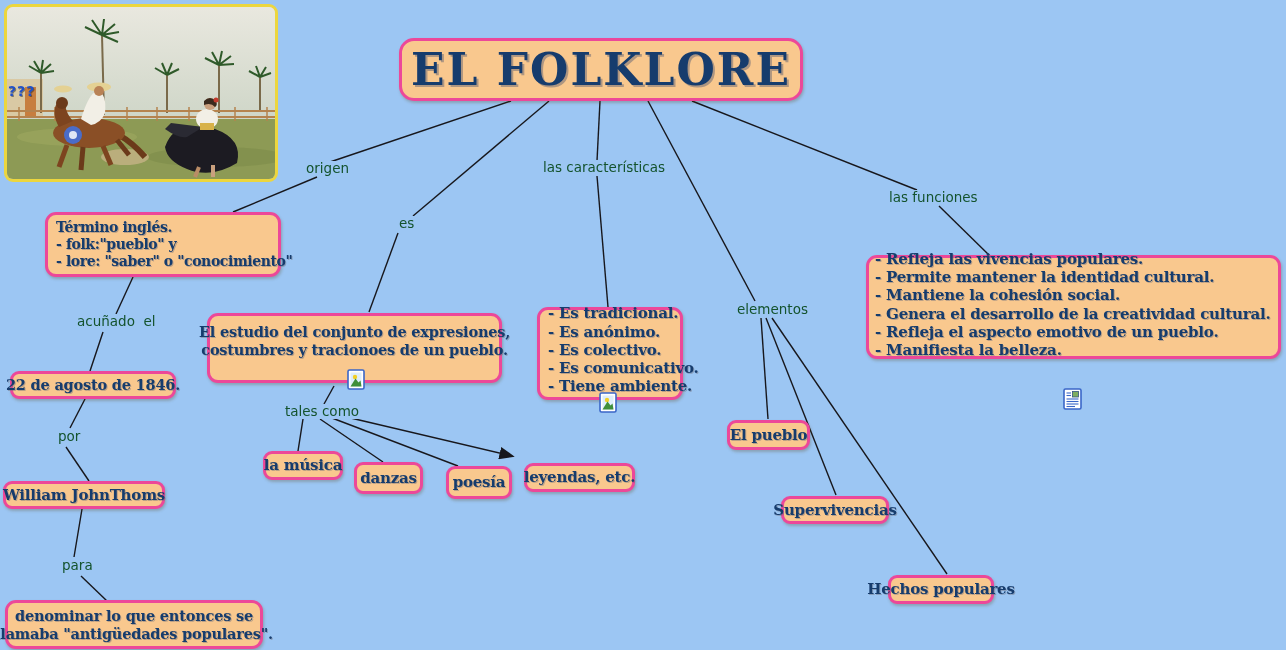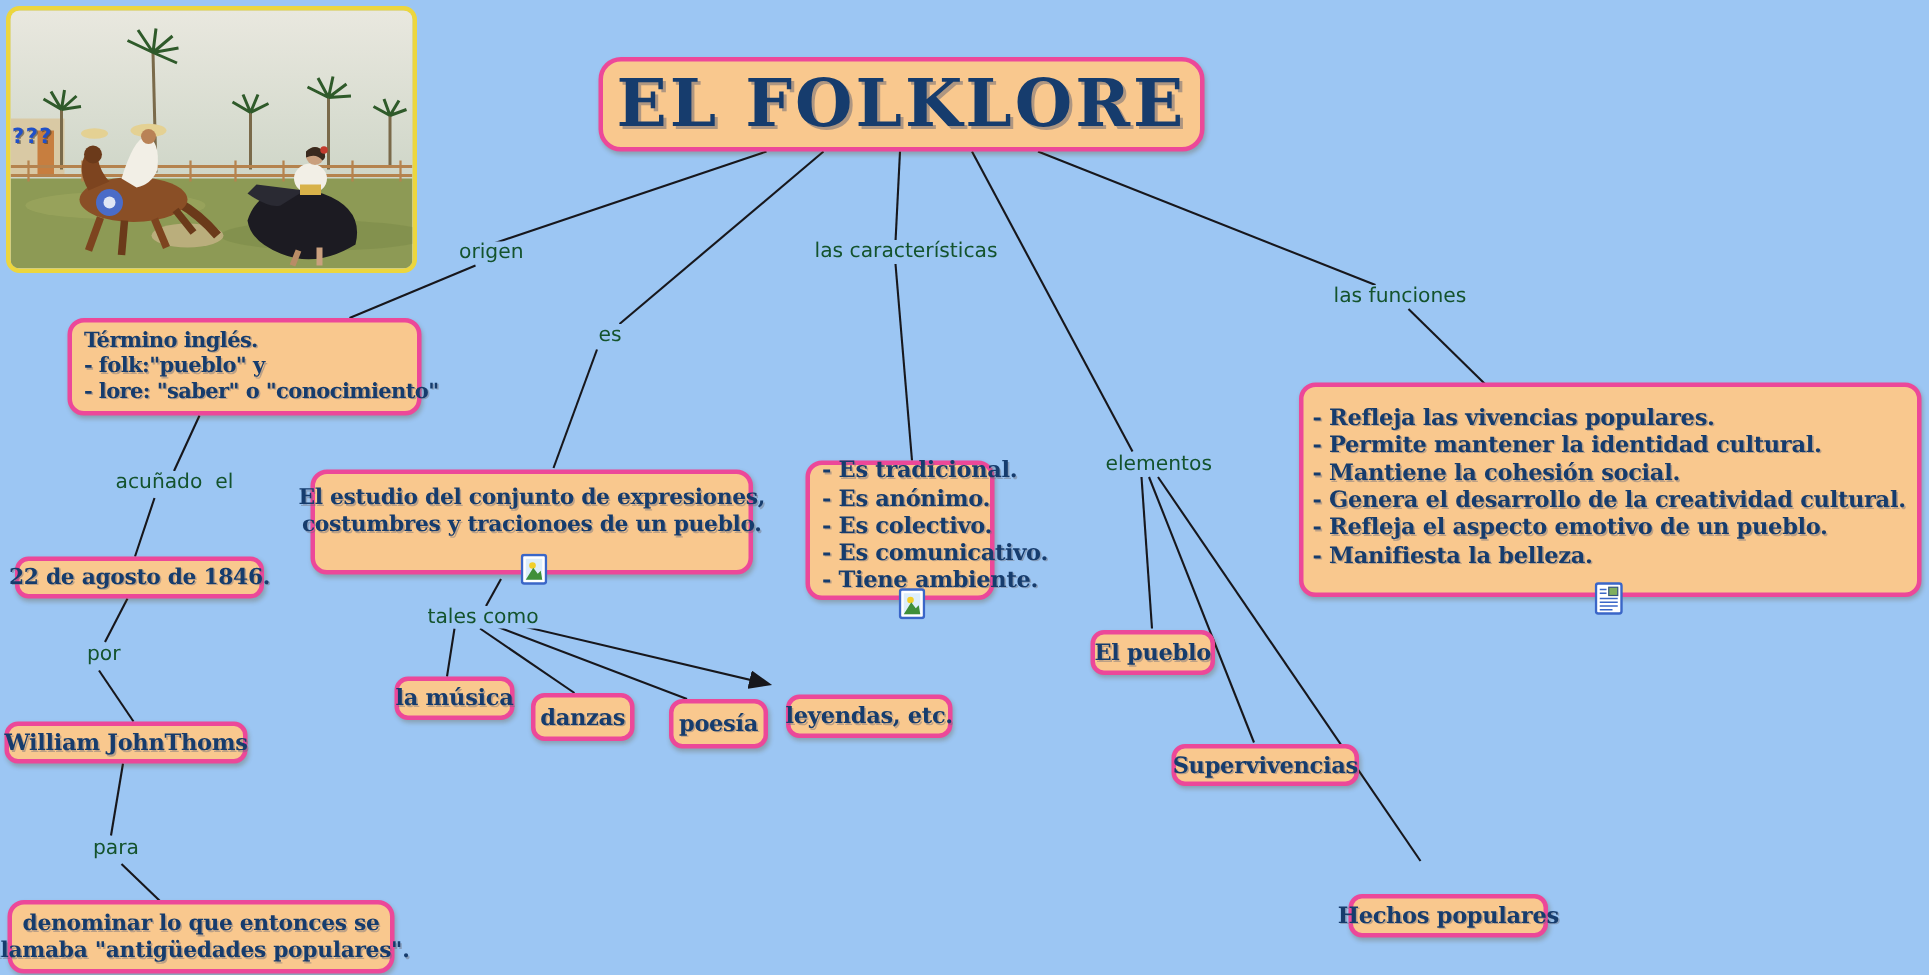--- a/index.html
+++ b/index.html
@@ -186,29 +186,29 @@
   <div class="node center" style="left:5px;top:600px;width:258px;height:49px;font-size:14.5px;">
     <div class="ln">denominar lo que entonces se</div>
     <div class="ln">llamaba "antigüedades populares".</div>
   </div>
 
   <div class="node center" style="left:207px;top:313px;width:295px;height:70px;padding-bottom:14px;font-size:14.5px;">
     <div class="ln">El estudio del conjunto de expresiones,</div>
     <div class="ln">costumbres y tracionoes de un pueblo.</div>
   </div>
 
-  <div class="node leftalign" style="left:537px;top:307px;width:126px;height:93px;padding:3px 8px 10px 8px;font-size:15px;">
+  <div class="node leftalign" style="left:537px;top:307px;width:146px;height:93px;padding:3px 8px 10px 8px;font-size:15px;">
     <div class="ln">- Es tradicional.</div>
     <div class="ln">- Es anónimo.</div>
     <div class="ln">- Es colectivo.</div>
     <div class="ln">- Es comunicativo.</div>
     <div class="ln">- Tiene ambiente.</div>
   </div>
 
-  <div class="node leftalign" style="left:866px;top:255px;width:415px;height:143px;padding:3px 6px 8px 6px;font-size:15px;">
+  <div class="node leftalign" style="left:866px;top:255px;width:415px;height:104px;padding:3px 6px 8px 6px;font-size:15px;">
     <div class="ln">- Refleja las vivencias populares.</div>
     <div class="ln">- Permite mantener la identidad cultural.</div>
     <div class="ln">- Mantiene la cohesión social.</div>
     <div class="ln">- Genera el desarrollo de la creatividad cultural.</div>
     <div class="ln">- Refleja el aspecto emotivo de un pueblo.</div>
     <div class="ln">- Manifiesta la belleza.</div>
   </div>
 
   <div class="node center" style="left:263px;top:451px;width:80px;height:29px;font-size:15px;border-radius:9px;">
     <div class="ln">la música</div>
@@ -219,24 +219,24 @@
   <div class="node center" style="left:446px;top:466px;width:66px;height:33px;font-size:15px;border-radius:9px;">
     <div class="ln">poesía</div>
   </div>
   <div class="node center" style="left:524px;top:463px;width:111px;height:29px;font-size:15px;border-radius:9px;">
     <div class="ln">leyendas, etc.</div>
   </div>
 
   <div class="node center" style="left:727px;top:420px;width:83px;height:30px;font-size:15px;border-radius:9px;">
     <div class="ln">El pueblo</div>
   </div>
-  <div class="node center" style="left:781px;top:496px;width:125px;height:28px;font-size:15px;border-radius:9px;">
+  <div class="node center" style="left:781px;top:496px;width:108px;height:28px;font-size:15px;border-radius:9px;">
     <div class="ln">Supervivencias</div>
   </div>
-  <div class="node center" style="left:888px;top:596px;width:133px;height:29px;font-size:15px;border-radius:9px;margin-left:11px;">
+  <div class="node center" style="left:888px;top:575px;width:106px;height:29px;font-size:15px;border-radius:9px;">
     <div class="ln">Hechos populares</div>
   </div>
 
   <svg class="res-icon" style="left:347px;top:369px;" width="18" height="21" viewBox="0 0 18 21">
     <rect x="1" y="1" width="16" height="19" rx="1.5" fill="#ffffff" stroke="#3a66c8" stroke-width="1.6"></rect>
     <g>
       <rect x="3.5" y="3.5" width="11" height="14" fill="#ddeefb"></rect>
       <circle cx="8" cy="8" r="2.2" fill="#f2cf2a"></circle>
       <polygon points="3.5,17.5 8.5,9.5 11.5,13.5 13.5,11.5 14.5,17.5" fill="#3f8f3a"></polygon>
     </g>

